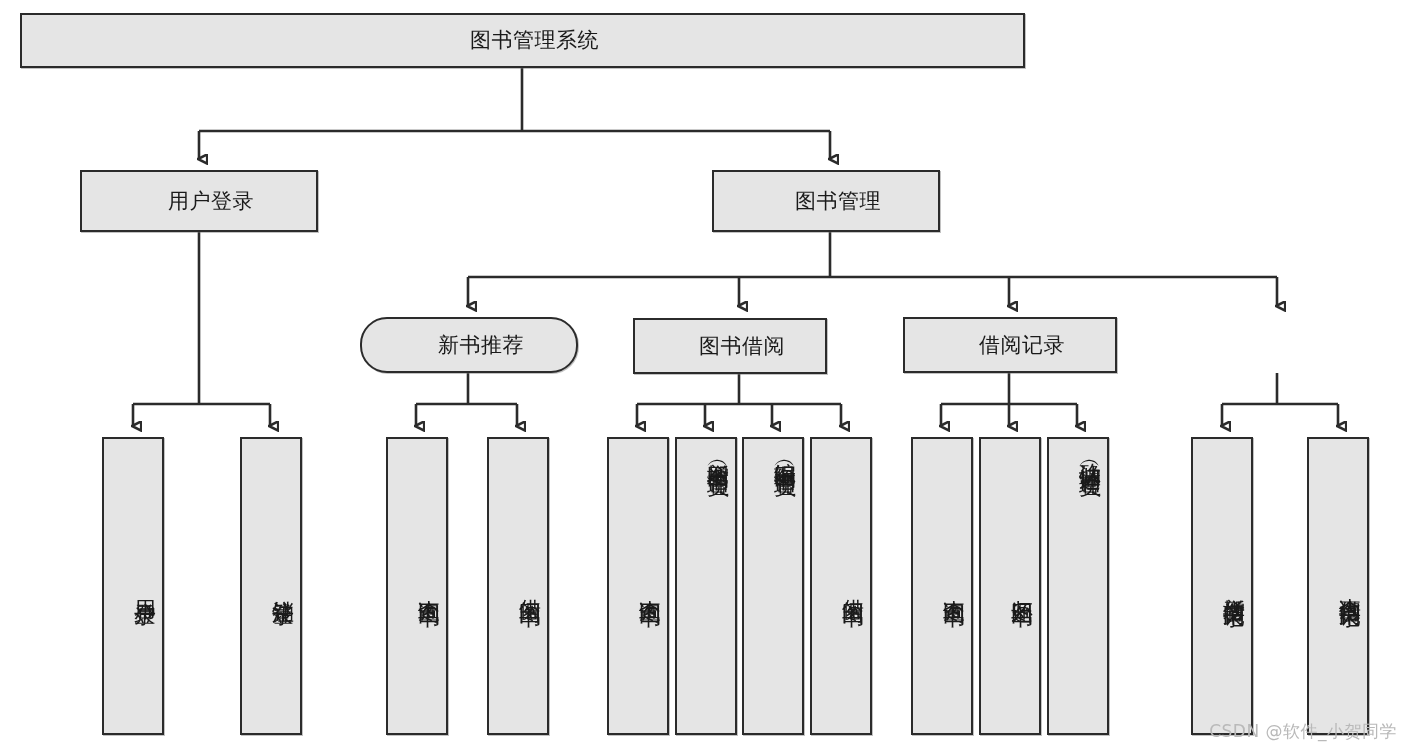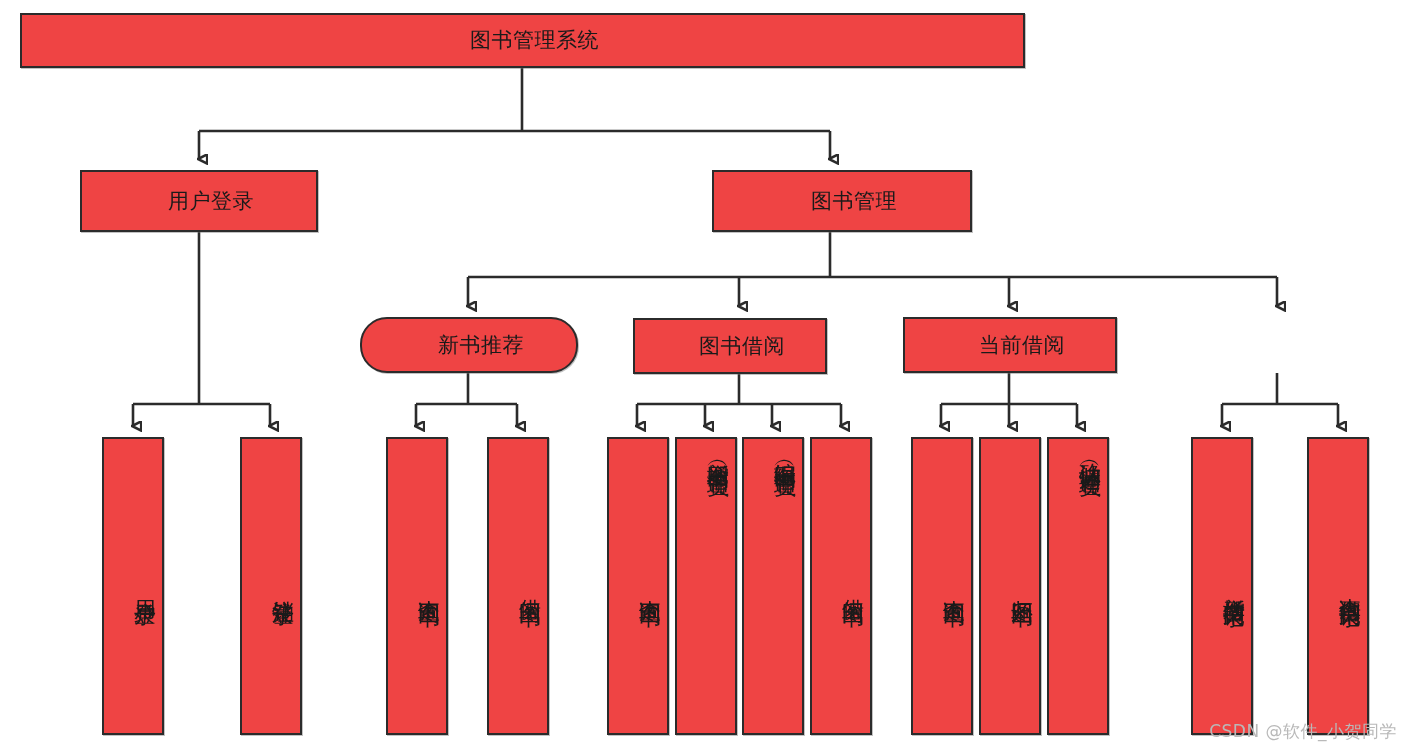--- a/index.html
+++ b/index.html
@@ -18,21 +18,21 @@
     position: absolute;
     left: 0;
     top: 0;
     width: 1405px;
     height: 747px;
   }
   .node-box {
     position: absolute;
     box-sizing: border-box;
     border: 2px solid #2b2b2b;
-    background: #ef4444;
+    background: #e5e5e5;
     display: flex;
     align-items: center;
     justify-content: center;
     box-shadow: 1px 1px 0 rgba(120,120,120,0.45);
     padding-left: 24px;
   }
   .node-label {
     color: #1a1a1a;
     letter-spacing: 0.5px;
     white-space: nowrap;
@@ -134,34 +134,34 @@
   </svg>
 
   <div class="node-box horizontal" style="left:20px; top:13px; width:1005px; height:55px;">
     <span class="node-label">图书管理系统</span>
   </div>
 
   <div class="node-box horizontal" style="left:80px; top:170px; width:238px; height:62px;">
     <span class="node-label">用户登录</span>
   </div>
 
-  <div class="node-box horizontal" style="left:712px; top:170px; width:260px; height:62px;">
+  <div class="node-box horizontal" style="left:712px; top:170px; width:228px; height:62px;">
     <span class="node-label">图书管理</span>
   </div>
 
   <div class="node-box horizontal" style="left:360px; top:317px; width:218px; height:56px;border-radius:27px;">
     <span class="node-label">新书推荐</span>
   </div>
 
   <div class="node-box horizontal" style="left:633px; top:318px; width:194px; height:56px;">
     <span class="node-label">图书借阅</span>
   </div>
 
   <div class="node-box horizontal" style="left:903px; top:317px; width:214px; height:56px;">
-    <span class="node-label">当前借阅</span>
+    <span class="node-label">借阅记录</span>
   </div>
 
 
   <div class="node-box vertical centered" style="left:102px; top:437px; width:62px; height:298px;">
     <span class="node-label">用户登录</span>
   </div>
 
   <div class="node-box vertical centered" style="left:240px; top:437px; width:62px; height:298px;">
     <span class="node-label">注销登录</span>
   </div>

